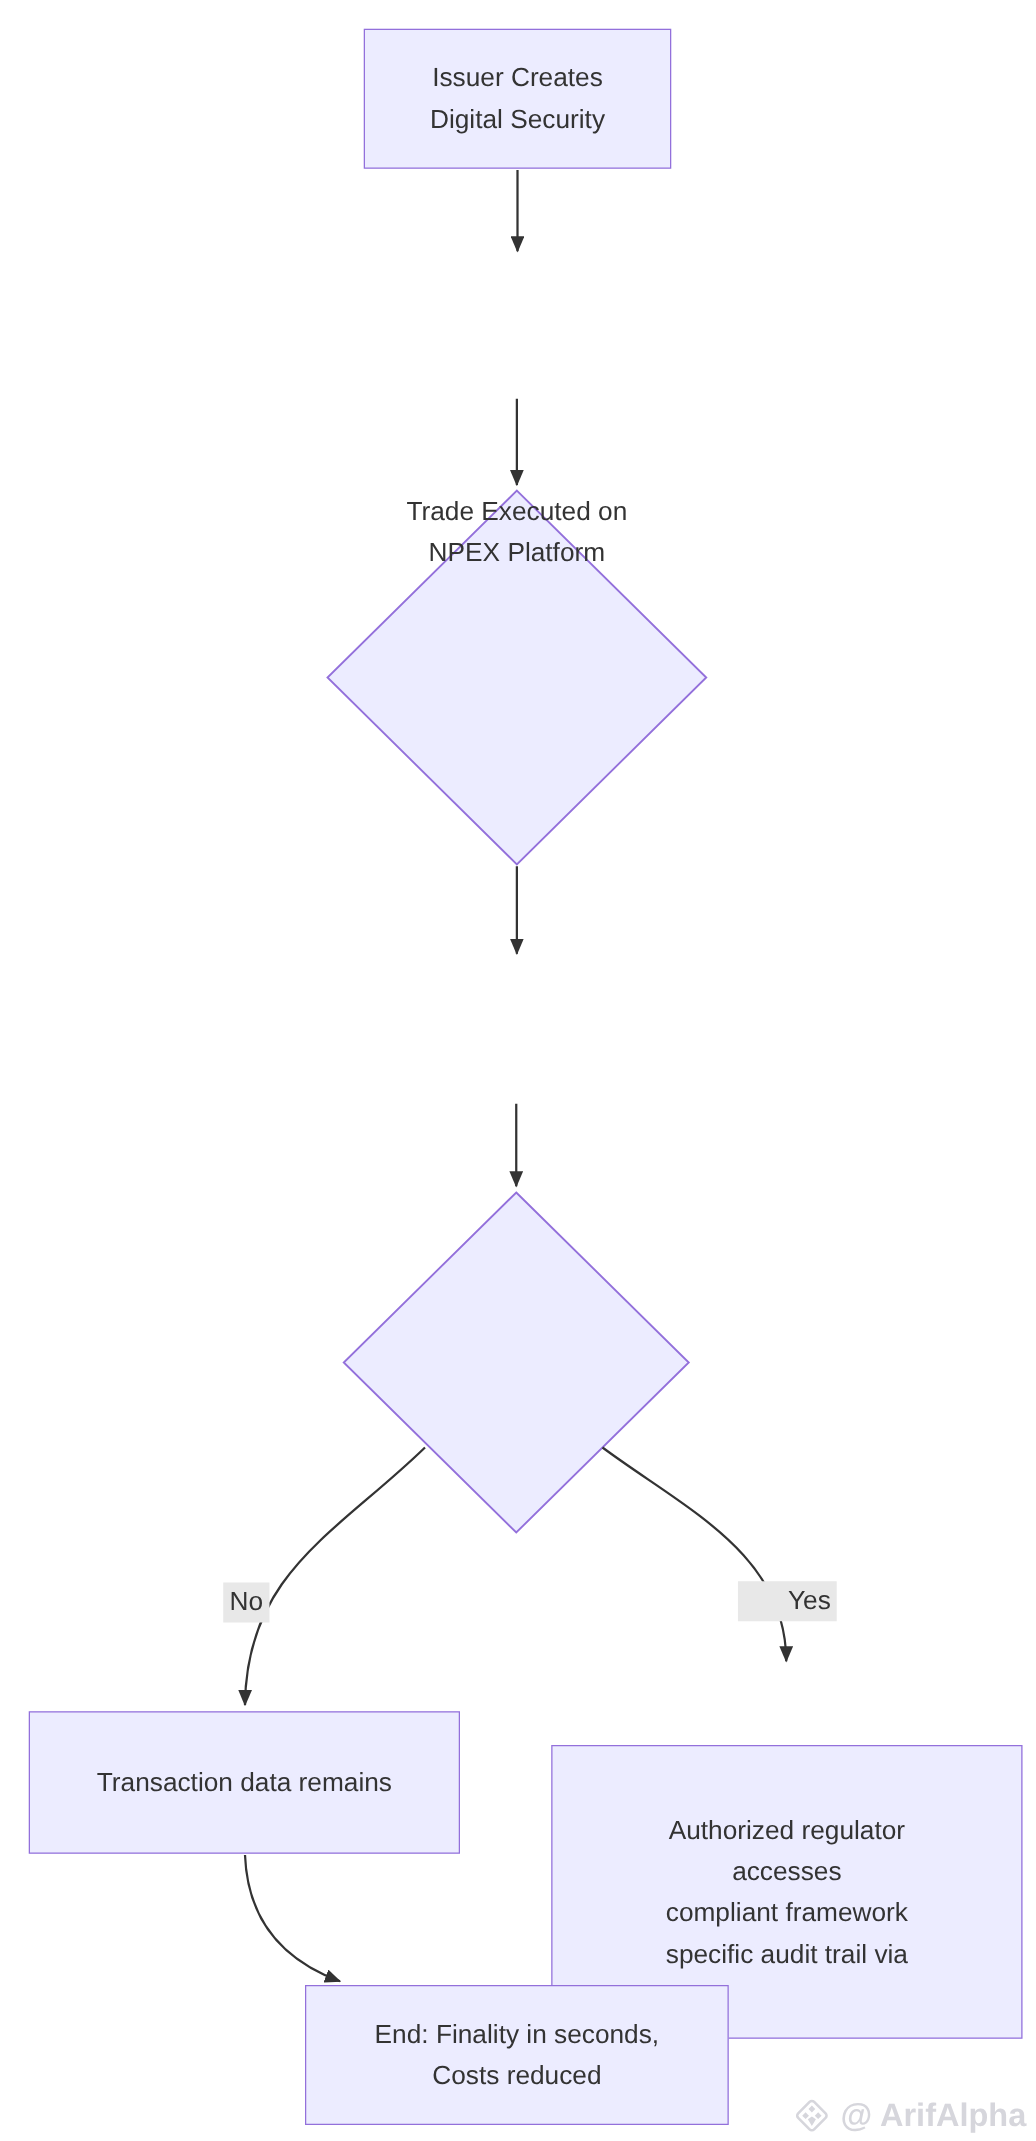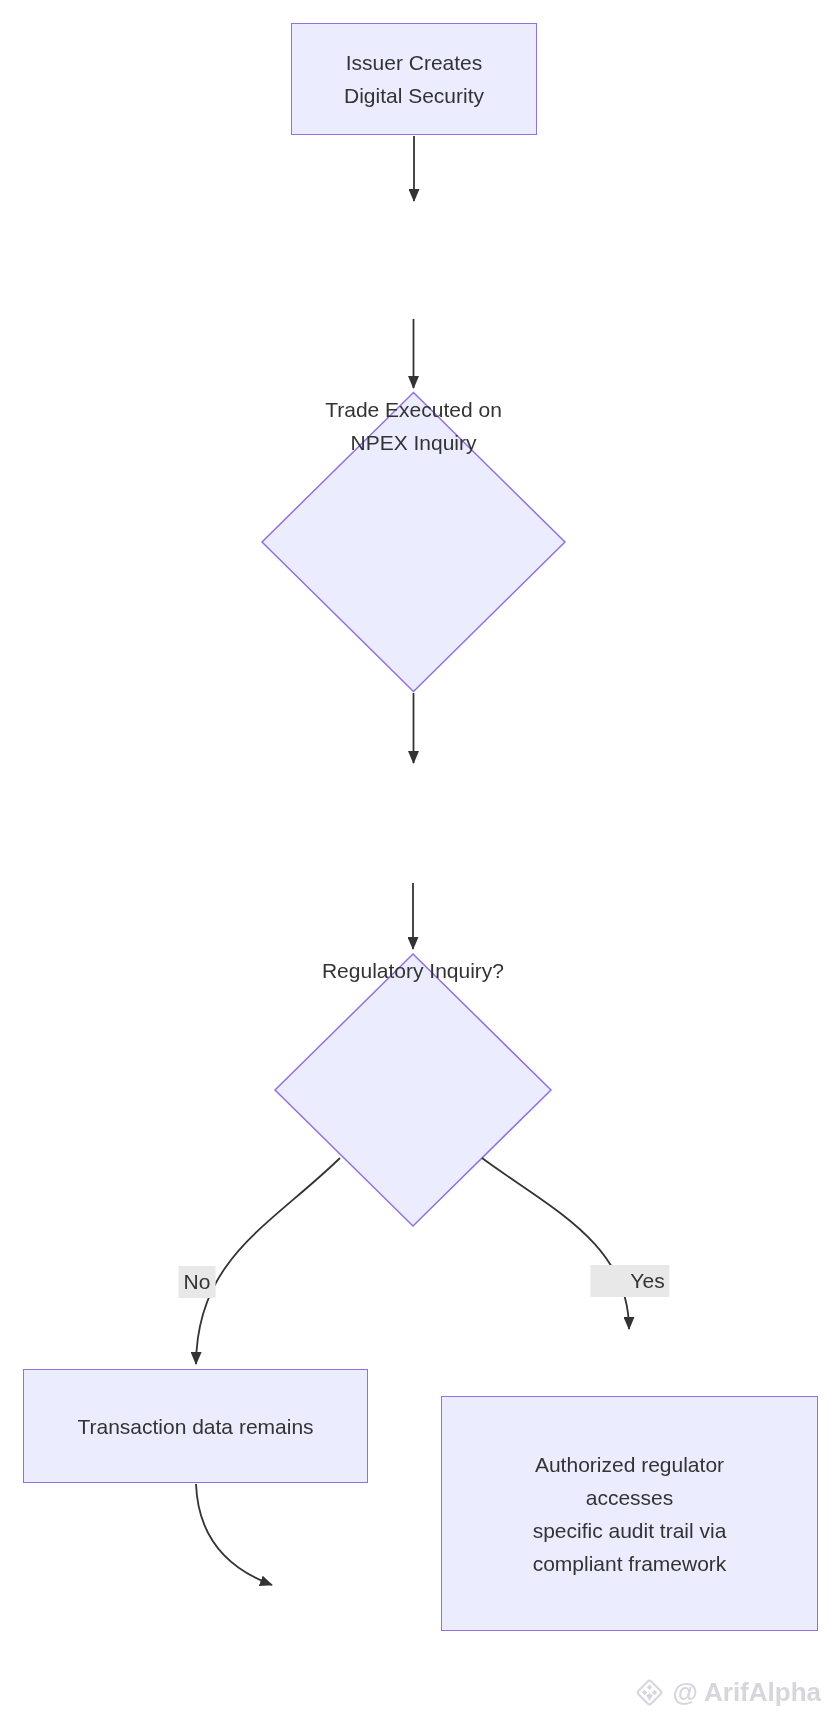--- a/index.html
+++ b/index.html
@@ -81,42 +81,43 @@
   </svg>
 
   <div class="node" style="left:291px; top:23px; width:246px; height:112px;">
     <div>Issuer Creates</div>
     <div>Digital Security</div>
   </div>
 
 
   <div class="diamond-text" style="left:262px; top:393px; width:303px; height:298px;">
     <div>Trade Executed on</div>
-    <div>NPEX Inquiry</div>
+    <div>NPEX Platform</div>
   </div>
 
 
-  <div class="diamond-text" style="left:275px; top:954px; width:276px; height:272px;">
-    <div>Regulatory Inquiry?</div>
-  </div>
 
   <div class="edge-label" style="left:197px; top:1282px;">No</div>
   <div class="edge-label" style="left:630px; top:1281px;padding-left:40px;">Yes</div>
 
   <div class="node" style="left:23px; top:1369px; width:345px; height:114px;gap:12px;">
     <div>Transaction data remains</div>
   </div>
 
   <div class="node" style="left:441px; top:1396px; width:377px; height:235px;">
     <div>Authorized regulator</div>
     <div>accesses</div>
+    <div>compliant framework</div>
     <div>specific audit trail via</div>
-    <div>compliant framework</div>
   </div>
 
+  <div class="node" style="left:244px; top:1588px; width:339px; height:112px;">
+    <div>End: Finality in seconds,</div>
+    <div>Costs reduced</div>
+  </div>
 
   <div class="watermark">
     <svg width="31" height="31" viewBox="0 0 24 24">
       <rect x="5" y="5" width="14" height="14" rx="2" fill="none" stroke="currentColor" stroke-width="1.6" transform="rotate(45 12 12)"></rect>
       <g fill="currentColor">
         <path d="M12 5.8 L14.1 7.9 L12 10 L9.9 7.9 Z"></path>
         <path d="M8.1 9.9 L10.2 12 L8.1 14.1 L6 12 Z"></path>
         <path d="M15.9 9.9 L18 12 L15.9 14.1 L13.8 12 Z"></path>
         <path d="M12 12.6 L14.5 14.2 L12 18.5 L9.5 14.2 Z"></path>
       </g>

